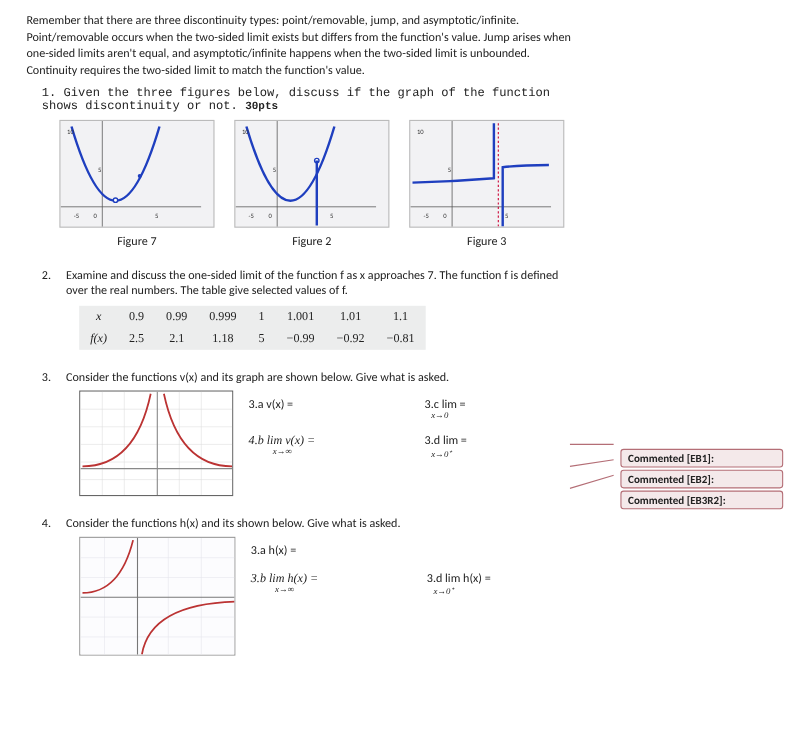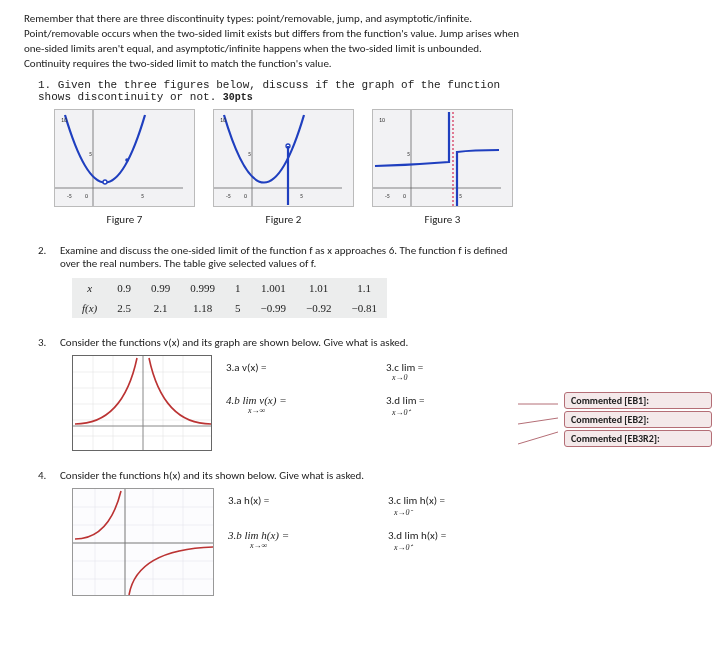--- a/index.html
+++ b/index.html
@@ -38,21 +38,21 @@
     position:relative; overflow:hidden;
   }
   .graph3b { border-color:#999; width:142px; height:108px; }
   .subcol { flex:1; display:flex; flex-direction:column; gap:12px; padding-top:6px;}
   .subrow { display:flex; gap:40px; }
   .subitem { font-size:11px; min-width:120px; }
   .mathlbl { font-family: Georgia, 'Times New Roman', serif; font-style:italic; }
   .under { font-size:8px; display:block; text-align:left; padding-left:22px; margin-top:-1px;}
   .underR { font-size:8px; display:block; text-align:left; padding-left:6px; margin-top:-1px;}
   .comment-stack {
-    position:absolute; right:6px; top:392px; display:flex; flex-direction:column; gap:2px;
+    position:absolute; right:6px; top:408px; display:flex; flex-direction:column; gap:2px;
   }
   .comment-balloon {
     border:1px solid #b46e76; border-radius:3px;
     background:#f4e9ea; padding:1px 6px; font-size:10px; color:#222;
     min-width:148px; white-space:nowrap;
   }
   .comment-balloon .tag { font-weight:bold; }
   .comment-leader {
     position:absolute; right:160px; top:400px; width:40px; height:48px;
     pointer-events:none;
@@ -122,21 +122,21 @@
           <text x="12" y="88" font-size="6" fill="#333">-5</text>
           <text x="86" y="88" font-size="6" fill="#333">5</text>
         </svg>
       </div>
       <div class="figcap">Figure 3</div>
     </div>
   </div>
 
   <div class="q">
     <span class="qn">2.</span>
-    <span class="qbody">Examine and discuss the one-sided limit of the function f as x approaches 6. The function f is defined over the real numbers. The table give selected values of f.</span>
+    <span class="qbody">Examine and discuss the one-sided limit of the function f as x approaches 7. The function f is defined over the real numbers. The table give selected values of f.</span>
   </div>
   <div class="tblwrap">
     <table class="val">
       <tbody>
           <tr>
         <td class="it">x</td>
         <td>0.9</td>
         <td>0.99</td>
         <td>0.999</td>
         <td>1</td>
@@ -223,24 +223,20 @@
         </g>
         <line x1="0" y1="54" x2="142" y2="54" stroke="#777" stroke-width="1"></line>
         <line x1="52" y1="0" x2="52" y2="108" stroke="#777" stroke-width="1"></line>
         <path d="M 2 50 Q 36 50 48 2" fill="none" stroke="#b33" stroke-width="1.6"></path>
         <path d="M 56 106 Q 64 60 142 58" fill="none" stroke="#b33" stroke-width="1.6"></path>
       </svg>
     </div>
     <div class="subcol">
       <div class="subrow">
         <div class="subitem"><span>3.a  h(x) =</span></div>
-        <div class="subitem">
-          <span>3.c    lim  h(x)  =</span>
-          <span class="underR mathlbl">x→0⁻</span>
-        </div>
       </div>
       <div class="subrow">
         <div class="subitem">
           <span class="mathlbl">3.b  lim  h(x) =</span>
           <span class="under mathlbl">x→∞</span>
         </div>
         <div class="subitem">
           <span>3.d   lim   h(x)   =</span>
           <span class="underR mathlbl">x→0⁺</span>
         </div>

